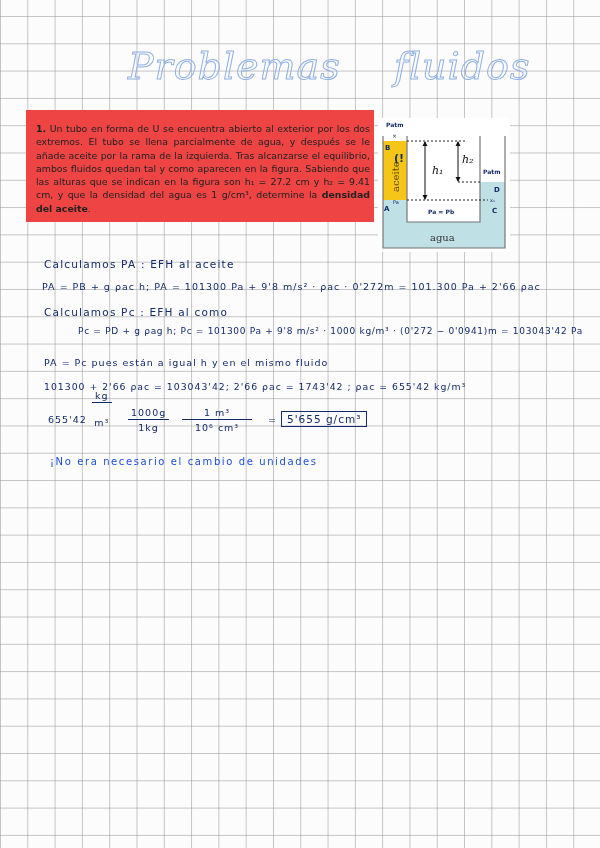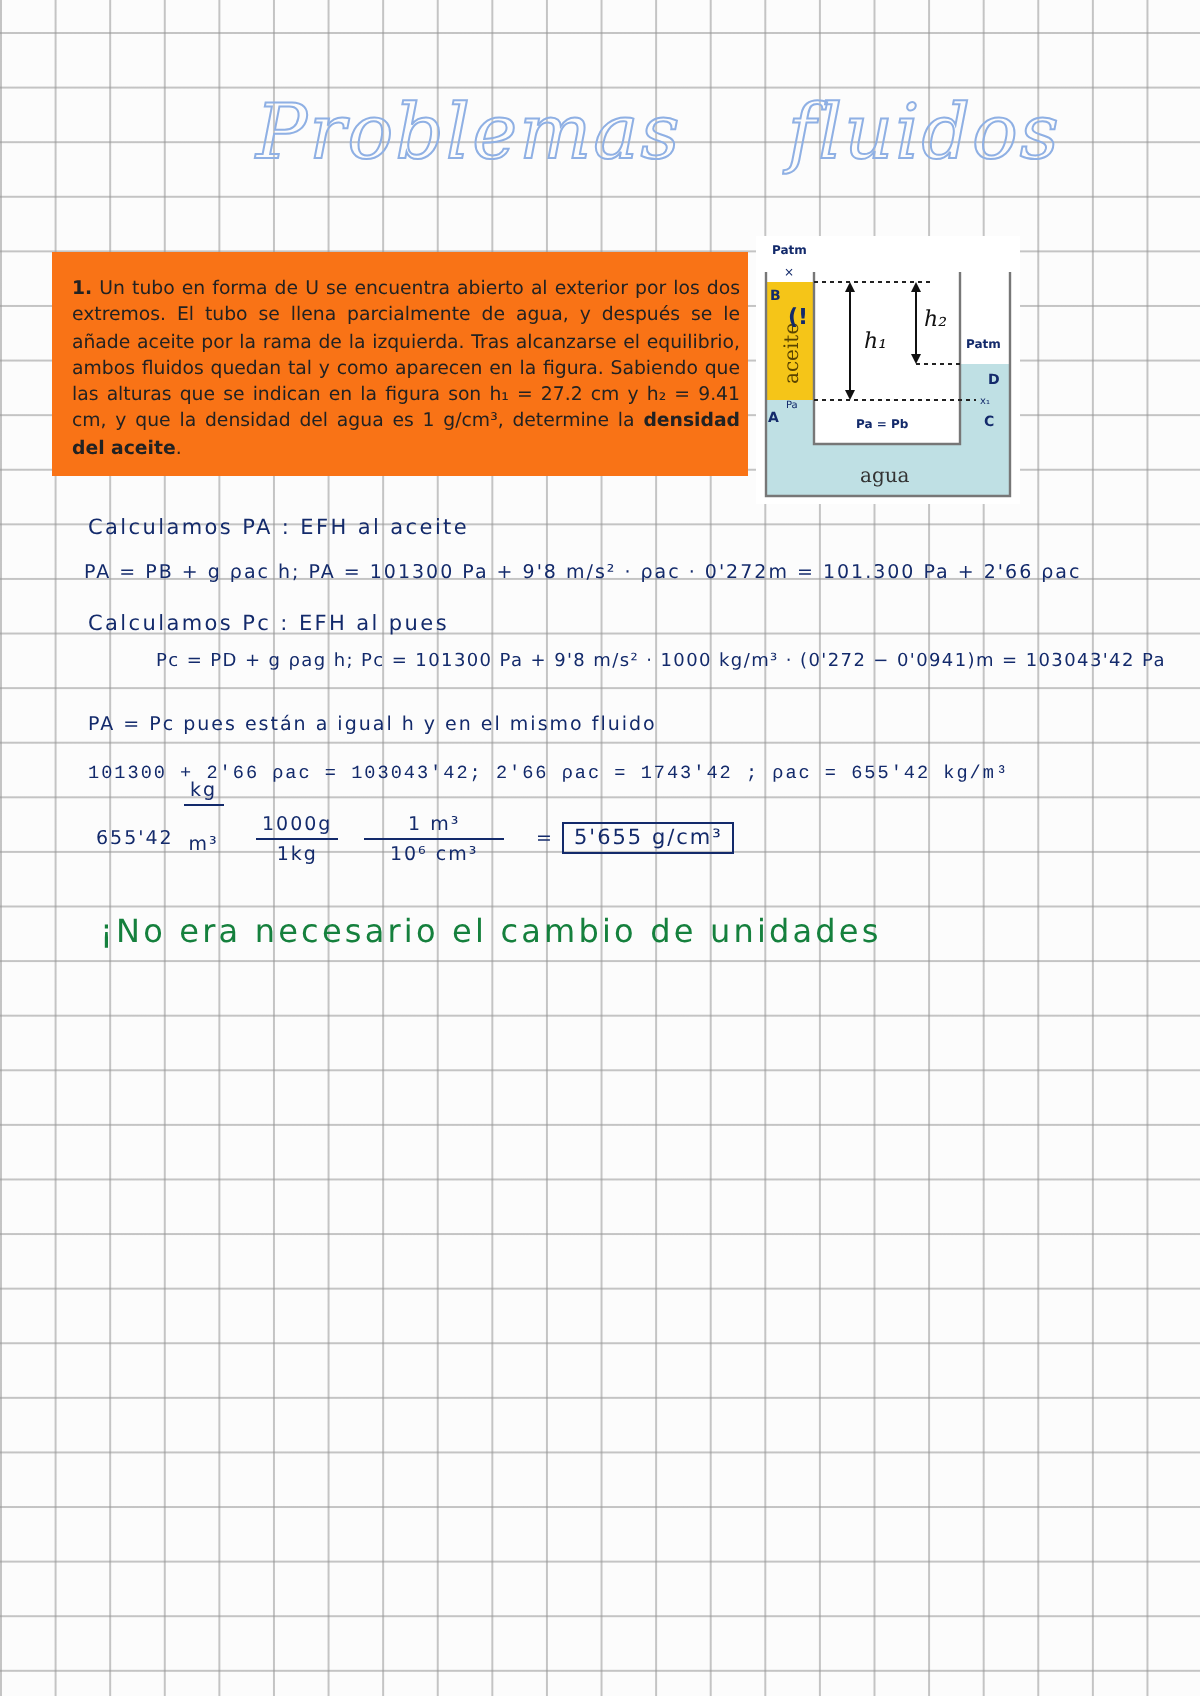--- a/index.html
+++ b/index.html
@@ -16,22 +16,22 @@
   .title {
     position:absolute; left:128px; top:44px; width:350px; height:50px;
     font-family:"DejaVu Serif", serif; font-style:italic;
     font-size:38px; letter-spacing:1px; color:transparent;
     -webkit-text-stroke:1px #8fb0e4; white-space:nowrap;
   }
   .title span { display:inline-block; }
   .title .w2 { margin-left:40px; }
 
   .problem {
-    position:absolute; left:26px; top:126px; width:348px; height:112px;
-    background:#f97316;
+    position:absolute; left:26px; top:110px; width:348px; height:112px;
+    background:#ef4444;
   }
   .problem-text {
     position:absolute; left:10px; top:12px; width:334px;
     font-family:"DejaVu Sans", sans-serif; font-size:9.4px; line-height:13.3px;
     color:#222; text-align:justify;
   }
   .problem-text b { font-weight:bold; }
   .solution { display:block; text-align:left; }
 
   .diagram {
@@ -39,21 +39,21 @@
     background:#ffffff;
   }
   .diagram svg { position:absolute; left:0; top:0; }
 
   .hw {
     position:absolute; white-space:nowrap;
     font-family:"DejaVu Sans", sans-serif; font-size:10.5px;
     color:#132a6b; letter-spacing:1.2px;
   }
   .hw.small { font-size:9.5px; letter-spacing:1px; }
-  .red { color:#15803d; font-size:16px; letter-spacing:1.6px; }
+  .red { color:#1d4ed8; font-size:10px; letter-spacing:1.6px; }
   .frac {
     position:absolute; display:inline-flex; flex-direction:column; align-items:center;
     font-family:"DejaVu Sans", sans-serif; font-size:9.5px; color:#132a6b; letter-spacing:1px;
   }
   .frac .num { padding:0 3px 1px; border-bottom:1px solid #132a6b; }
   .frac .den { padding-top:2px; }
   .boxed {
     position:absolute; border:1.3px solid #132a6b; padding:1px 5px;
     font-family:"DejaVu Sans", sans-serif; font-size:10.5px; color:#132a6b; letter-spacing:1px;
   }
@@ -109,24 +109,24 @@
     <text x="15" y="86" font-family="DejaVu Sans, sans-serif" font-size="5" fill="#132a6b">Pa</text>
     <text x="50" y="96" font-family="DejaVu Sans, sans-serif" font-size="6" font-weight="bold" fill="#132a6b">Pa = Pb</text>
     <text x="116" y="74" font-family="DejaVu Sans, sans-serif" font-size="7" font-weight="bold" fill="#132a6b">D</text>
     <text x="112" y="84" font-family="DejaVu Sans, sans-serif" font-size="5" fill="#132a6b">x₁</text>
     <text x="114" y="95" font-family="DejaVu Sans, sans-serif" font-size="7" font-weight="bold" fill="#132a6b">C</text>
   </svg>
 </div>
 
 <div class="hw" style="left:44px; top:258px;">Calculamos  PA : EFH al aceite</div>
 <div class="hw small" style="left:42px; top:281px;">PA = PB + g ρac h;  PA = 101300 Pa  +  9'8 m/s² · ρac · 0'272m  =  101.300 Pa  +  2'66 ρac</div>
-<div class="hw" style="left:44px; top:306px;">Calculamos  Pc : EFH al pues</div>
+<div class="hw" style="left:44px; top:306px;">Calculamos  Pc : EFH al como</div>
 <div class="hw small" style="left:42px; top:326px; font-size:9px; letter-spacing:0.7px;padding-left:36px;">Pc = PD + g ρag h;  Pc = 101300 Pa  +  9'8 m/s² · 1000 kg/m³ · (0'272 − 0'0941)m  =  103043'42 Pa</div>
 <div class="hw small" style="left:44px; top:357px;">PA = Pc  pues están  a  igual  h  y  en  el  mismo  fluido</div>
-<div class="hw small" style="left:44px; top:381px; font-size:9.3px;font-family:Liberation Mono, monospace;">101300  +  2'66 ρac  =  103043'42;     2'66 ρac = 1743'42 ;   ρac = 655'42 kg/m³</div>
+<div class="hw small" style="left:44px; top:381px; font-size:9.3px;">101300  +  2'66 ρac  =  103043'42;     2'66 ρac = 1743'42 ;   ρac = 655'42 kg/m³</div>
 
 <div class="hw small" style="left:48px; top:414px;">655'42</div>
 <div class="frac" style="left:92px; top:390px;gap:12px;">
   <span class="num">kg</span>
   <span class="den">m³</span>
 </div>
 <div class="frac" style="left:128px; top:407px;align-items:center;">
   <span class="num">1000g</span>
   <span class="den">1kg</span>
 </div>

